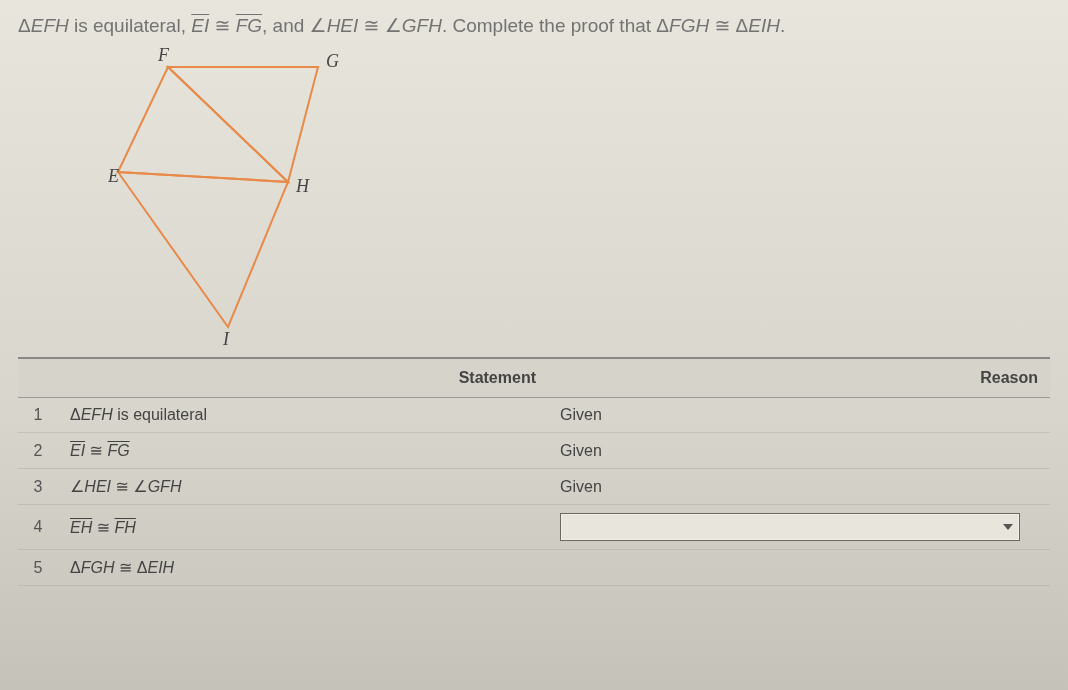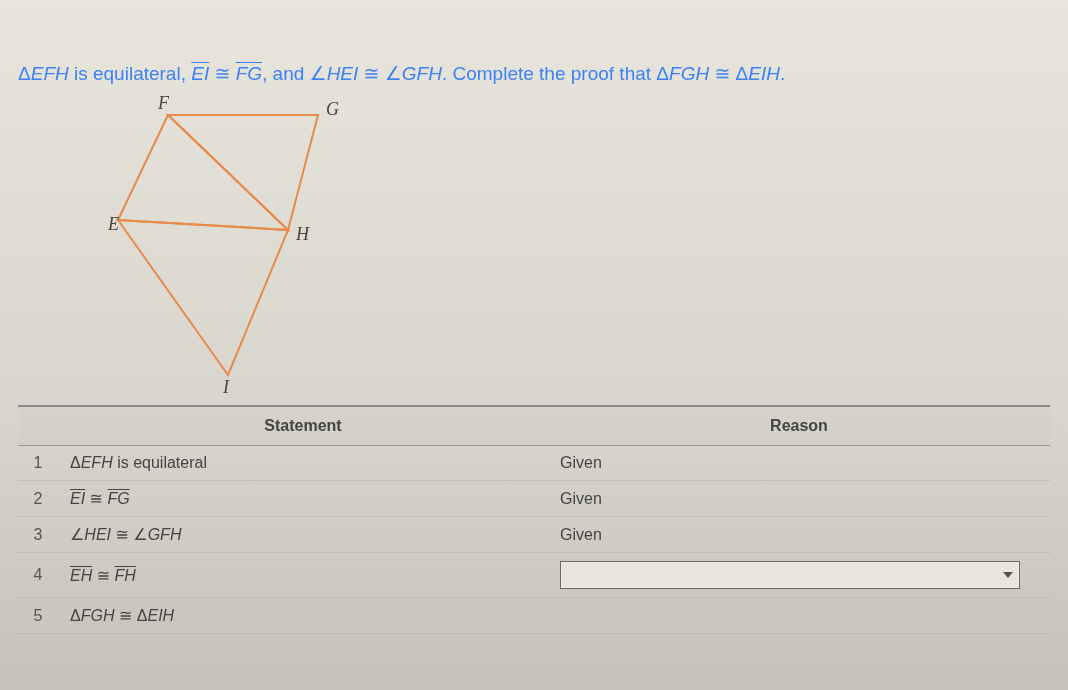--- a/index.html
+++ b/index.html
@@ -7,43 +7,42 @@
     width: 1068px;
     height: 690px;
     background: linear-gradient(180deg, #e8e5dc 0%, #d8d5cc 60%, #c5c2b9 100%);
     font-family: Verdana, Geneva, sans-serif;
     color: #3a3a3a;
     padding: 14px 18px;
     overflow: hidden;
   }
   .problem-statement {
     font-size: 19px;
-    color: #3b82f6;
+    color: #737373;
     margin-bottom: 10px;
     white-space: nowrap;
-    margin-top: 48px;
   }
   .problem-statement .seg { text-decoration: overline; font-style: italic; }
   .problem-statement .math { font-style: italic; }
   .figure-wrap {
     margin-left: 90px;
     margin-top: 10px;
     margin-bottom: 10px;
   }
   svg { display: block; }
   .vlabel { font-family: Verdana; font-size: 18px; font-style: italic; fill: #444; }
   
   .proof-table {
     width: 100%;
     border-collapse: collapse;
     font-size: 16px;
     color: #444;
   }
   .proof-table th {
-    text-align: center;
+    text-align: right;
     font-weight: bold;
     padding: 10px 12px;
     border-top: 2px solid #888;
     border-bottom: 1px solid #999;
     background: rgba(200,200,190,0.2);
   }
   .proof-table td {
     padding: 8px 12px;
     border-bottom: 1px solid rgba(150,150,140,0.3);
     vertical-align: middle;

